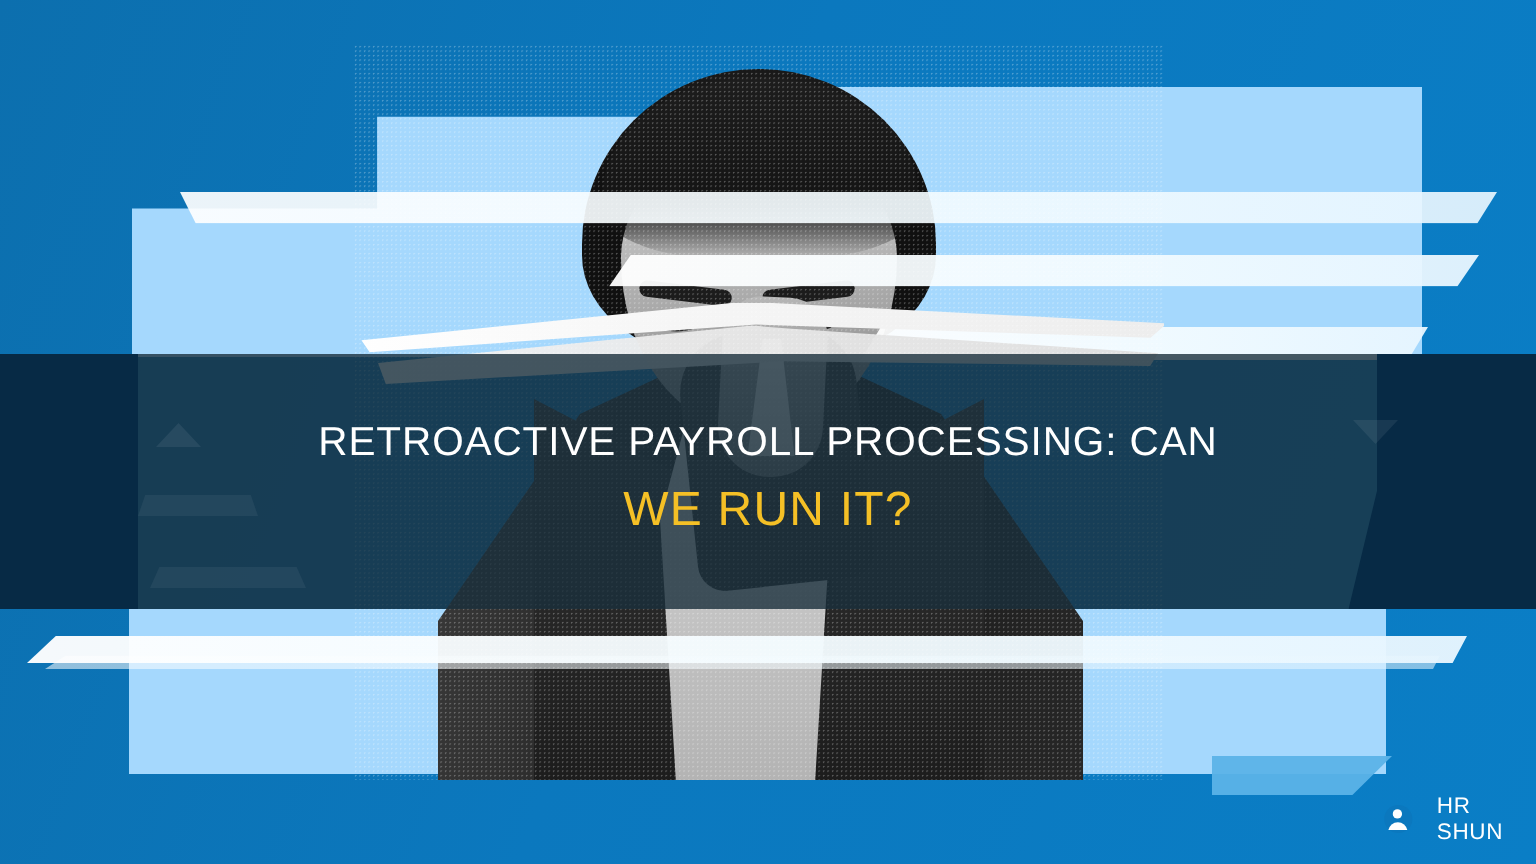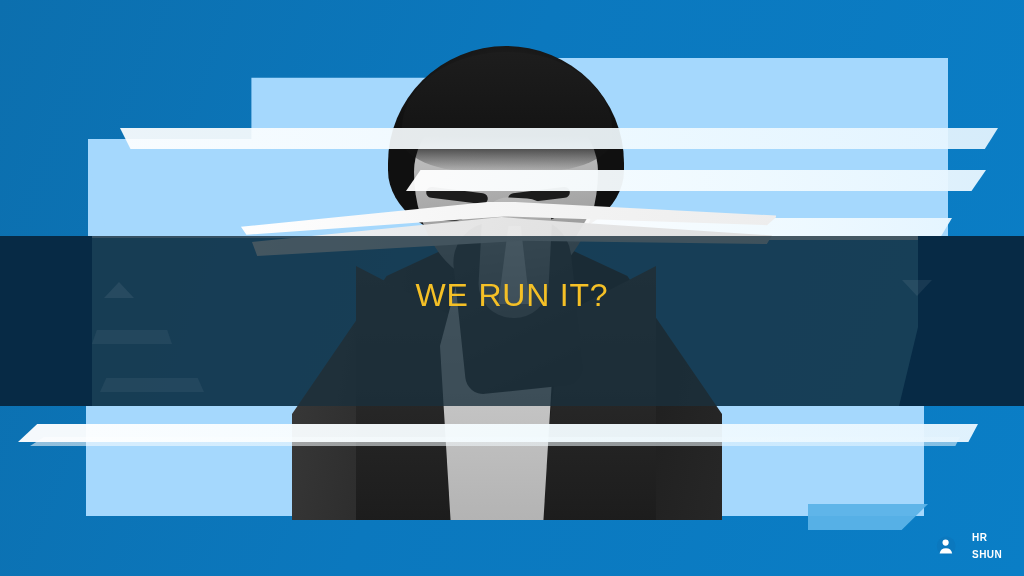--- a/index.html
+++ b/index.html
@@ -289,22 +289,22 @@
     gap: 9px;
     z-index: 30;
   }
   .logo-mark {
     width: 30px; height: 30px;
     position: relative;
     flex: 0 0 auto;
   }
   .logo-text {
     color: #ffffff;
-    font-weight: 700;
-    font-size: 10px;
+    font-weight: 400;
+    font-size: 15px;
     line-height: 15px;
     letter-spacing: 0.4px;
   }
   .logo-text .l2 { display: block; margin-top: 2px; }
 
   
   .logo-corner {
     position: absolute;
     right: 96px; bottom: 46px;
     width: 120px; height: 26px;
@@ -356,20 +356,21 @@
   <div class="band-left"></div>
   <div class="band-right-cut"></div>
   <div class="band-right"></div>
 
   <div class="tri-up" style="left:104px; top:282px;"></div>
   <div class="trap" style="left:92px; top:330px; width:80px; height:14px;"></div>
   <div class="trap" style="left:100px; top:378px; width:104px; height:14px;"></div>
   <div class="tri-down" style="left:902px; top:280px;"></div>
 
   <div class="title-wrap">
+    <div class="title-line1">Retroactive Payroll Processing: Can</div>
     <div class="title-line2">We Run It?</div>
   </div>
 
   <div class="logo-corner"></div>
 
   <div class="logo">
     <span class="logo-mark">
       <svg width="30" height="30" viewBox="0 0 30 30" aria-hidden="true">
         <path d="M15 1.2 A13.8 13.8 0 1 0 15 28.8 A13.8 13.8 0 1 1 15 1.2 Z" fill="#ffffff"></path>
         <circle cx="13.2" cy="15" r="9.4" fill="#0b78be"></circle>

